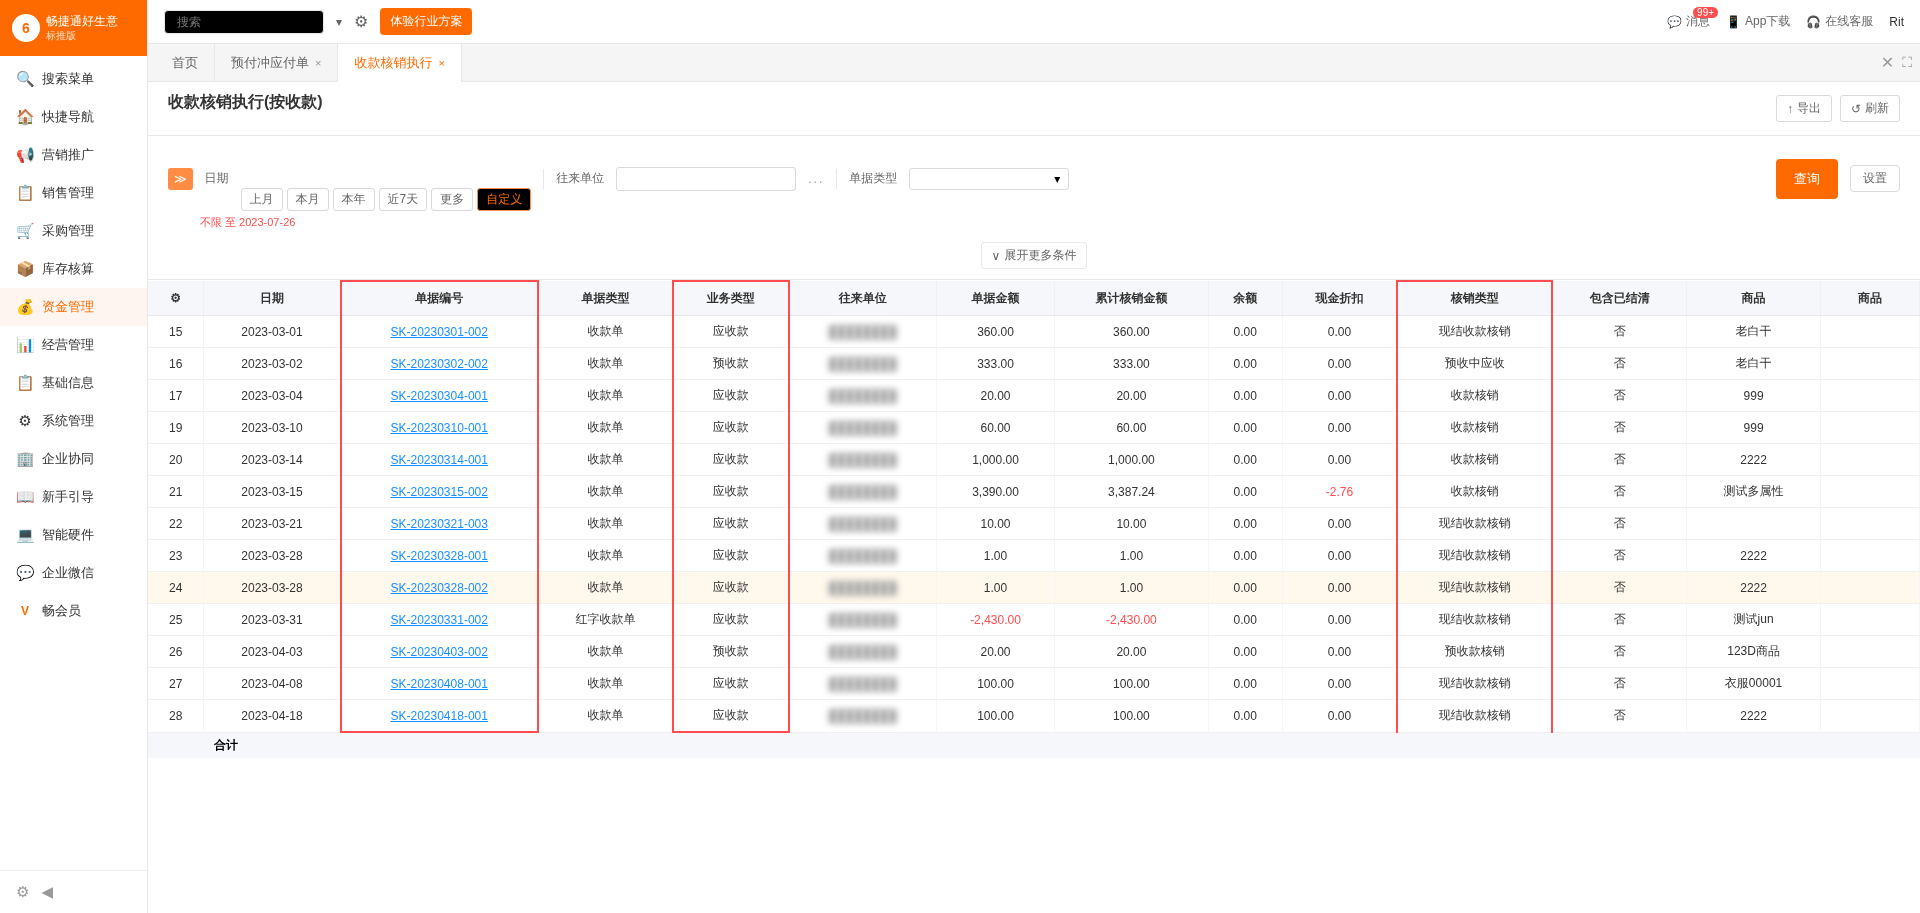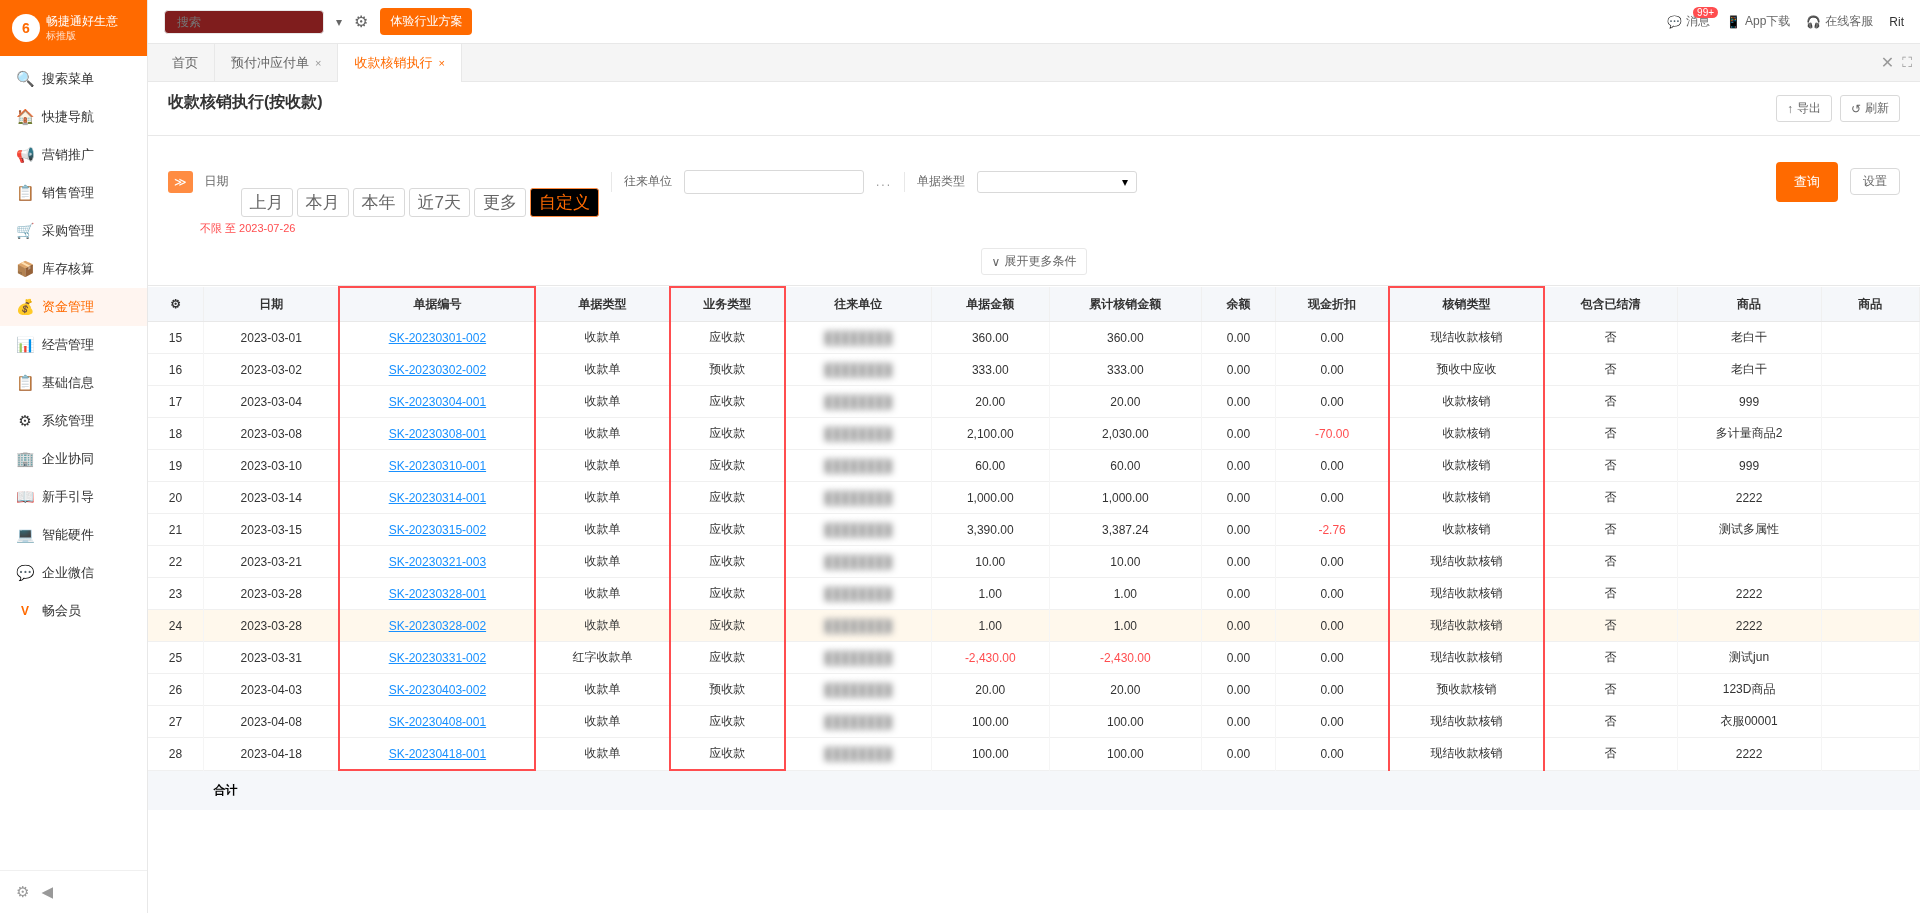--- a/index.html
+++ b/index.html
@@ -16,21 +16,21 @@
     .sidebar-item.active { background: #fff5f0; color: #ff6a00; }
     .sidebar-item .icon { font-size: 15px; width: 18px; text-align: center; }
     .sidebar-bottom { padding: 12px 16px; display: flex; align-items: center; gap: 12px; border-top: 1px solid #f0f0f0; }
     .sidebar-bottom .icon { color: #999; cursor: pointer; font-size: 15px; }
 
     
     .main { flex: 1; display: flex; flex-direction: column; height: 100%; overflow: hidden; }
 
     
     .topbar { background: #fff; border-bottom: 1px solid #e8e8e8; padding: 0 16px; height: 44px; display: flex; align-items: center; gap: 12px; flex-shrink: 0; }
-    .topbar-search { background: #7f1d1d; border: 1px solid #e8e8e8; border-radius: 4px; padding: 4px 12px; width: 160px; font-size: 12px; color: #999; }
+    .topbar-search { background: #000000; border: 1px solid #e8e8e8; border-radius: 4px; padding: 4px 12px; width: 160px; font-size: 12px; color: #999; }
     .topbar-dropdown { font-size: 12px; color: #666; cursor: pointer; display: flex; align-items: center; gap: 4px; }
     .topbar-gear { font-size: 16px; color: #666; cursor: pointer; }
     .topbar-btn { background: #ff6a00; color: #fff; border: none; border-radius: 4px; padding: 5px 10px; font-size: 12px; cursor: pointer; }
     .topbar-right { margin-left: auto; display: flex; align-items: center; gap: 16px; color: #666; font-size: 12px; }
     .topbar-msg { position: relative; cursor: pointer; }
     .msg-badge { position: absolute; top: -6px; right: -8px; background: #ff4d4f; color: #fff; border-radius: 10px; font-size: 10px; padding: 0 4px; min-width: 16px; text-align: center; }
     .topbar-link { cursor: pointer; color: #666; display: flex; align-items: center; gap: 4px; }
 
     
     .tabbar { background: #f5f5f5; border-bottom: 1px solid #e8e8e8; display: flex; align-items: center; padding: 0 8px; height: 38px; flex-shrink: 0; }
@@ -40,21 +40,21 @@
     .tab.active .close-icon { color: #ff6a00; }
     .tabbar-right { margin-left: auto; display: flex; align-items: center; gap: 8px; }
     .tabbar-right .icon { font-size: 14px; color: #999; cursor: pointer; }
     .page-title { font-size: 16px; font-weight: 600; color: #333; margin-bottom: 12px; }
 
     
     .filter-bar { background: #fff; padding: 10px 20px; border-bottom: 1px solid #e8e8e8; flex-shrink: 0; }
     .filter-row { display: flex; align-items: center; gap: 12px; }
     .filter-label { color: #666; font-size: 12px; white-space: nowrap; }
     .filter-btns { display: flex; gap: 4px; align-items: center; }
-    .filter-btn { padding: 2px 8px; border: 1px solid #d9d9d9; border-radius: 3px; background: #fff; cursor: pointer; font-size: 17px; color: #666; margin-top: 42px; }
+    .filter-btn { padding: 2px 8px; border: 1px solid #d9d9d9; border-radius: 3px; background: #fff; cursor: pointer; font-size: 12px; color: #666; margin-top: 42px; }
     .filter-btn.custom { background: #000000; border-color: #ff8c42; color: #ff6a00; text-align: right; }
     .filter-date-hint { font-size: 11px; color: #ff4d4f; }
     .filter-separator { width: 1px; height: 20px; background: #e8e8e8; }
     .filter-input { border: 1px solid #d9d9d9; border-radius: 3px; padding: 4px 8px; font-size: 12px; width: 200px; }
     .filter-dots { color: #999; letter-spacing: 2px; }
     .filter-select-wrap { display: flex; align-items: center; gap: 4px; border: 1px solid #d9d9d9; border-radius: 3px; padding: 3px 8px; min-width: 120px; }
     .filter-query-btn { background: #ff6a00; color: #fff; border: none; border-radius: 4px; padding: 11px 18px; font-size: 13px; cursor: pointer; margin-left: auto; }
     .filter-setting-btn { border: 1px solid #d9d9d9; background: #fff; border-radius: 4px; padding: 4px 12px; font-size: 12px; cursor: pointer; color: #666; }
     .filter-expand { background: #fff; border: 1px solid #e8e8e8; border-radius: 3px; padding: 4px 10px; cursor: pointer; font-size: 12px; color: #666; display: flex; align-items: center; gap: 4px; margin: 6px 0 0 0; }
 
@@ -70,21 +70,21 @@
     tbody td.red { color: #ff4d4f; }
     tbody td.blurred { color: transparent; text-shadow: 0 0 6px #aaa; user-select: none; }
     th.col-hl { border-left: 2px solid #ff4d4f; border-right: 2px solid #ff4d4f; border-top: 2px solid #ff4d4f; }
     td.col-hl { border-left: 2px solid #ff4d4f; border-right: 2px solid #ff4d4f; }
     tr:last-child td.col-hl { border-bottom: 2px solid #ff4d4f; }
 
     th.col-hl2 { border-left: 2px solid #ff4d4f; border-right: 2px solid #ff4d4f; border-top: 2px solid #ff4d4f; }
     td.col-hl2 { border-left: 2px solid #ff4d4f; border-right: 2px solid #ff4d4f; }
 
     .tfoot-row { background: #f5f7fa; font-weight: 600; }
-    .tfoot-row td { padding: 11px 10px; }
+    .tfoot-row td { padding: 4px 10px; }
     .export-btn { border: 1px solid #d9d9d9; background: #fff; border-radius: 3px; padding: 4px 10px; font-size: 12px; cursor: pointer; color: #666; display: flex; align-items: center; gap: 4px; }
     .refresh-btn { border: 1px solid #d9d9d9; background: #fff; border-radius: 3px; padding: 4px 10px; font-size: 12px; cursor: pointer; color: #666; display: flex; align-items: center; gap: 4px; }
 
     .page-content { flex: 1; overflow: hidden; display: flex; flex-direction: column; }
   </style>
 </head>
 <body>
 
 <div class="sidebar">
   <div class="sidebar-logo">
@@ -323,36 +323,20 @@
     <td class="">20.00</td>
     <td class="">20.00</td>
     <td>0.00</td>
     <td class="">0.00</td>
     <td class="col-hl2">收款核销</td>
     <td>否</td>
     <td>999</td>
     <td style="min-width:60px;"></td>
   </tr>
             <tr>
-    <td>18</td>
-    <td>2023-03-08</td>
-    <td class="link col-hl">SK-20230308-001</td>
-    <td>收款单</td>
-    <td class="col-hl">应收款</td>
-    <td class="blurred">████████</td>
-    <td class="">2,100.00</td>
-    <td class="">2,030.00</td>
-    <td>0.00</td>
-    <td class="red">-70.00</td>
-    <td class="col-hl2">收款核销</td>
-    <td>否</td>
-    <td>多计量商品2</td>
-    <td style="min-width:60px;"></td>
-  </tr>
-            <tr>
     <td>19</td>
     <td>2023-03-10</td>
     <td class="link col-hl">SK-20230310-001</td>
     <td>收款单</td>
     <td class="col-hl">应收款</td>
     <td class="blurred">████████</td>
     <td class="">60.00</td>
     <td class="">60.00</td>
     <td>0.00</td>
     <td class="">0.00</td>

